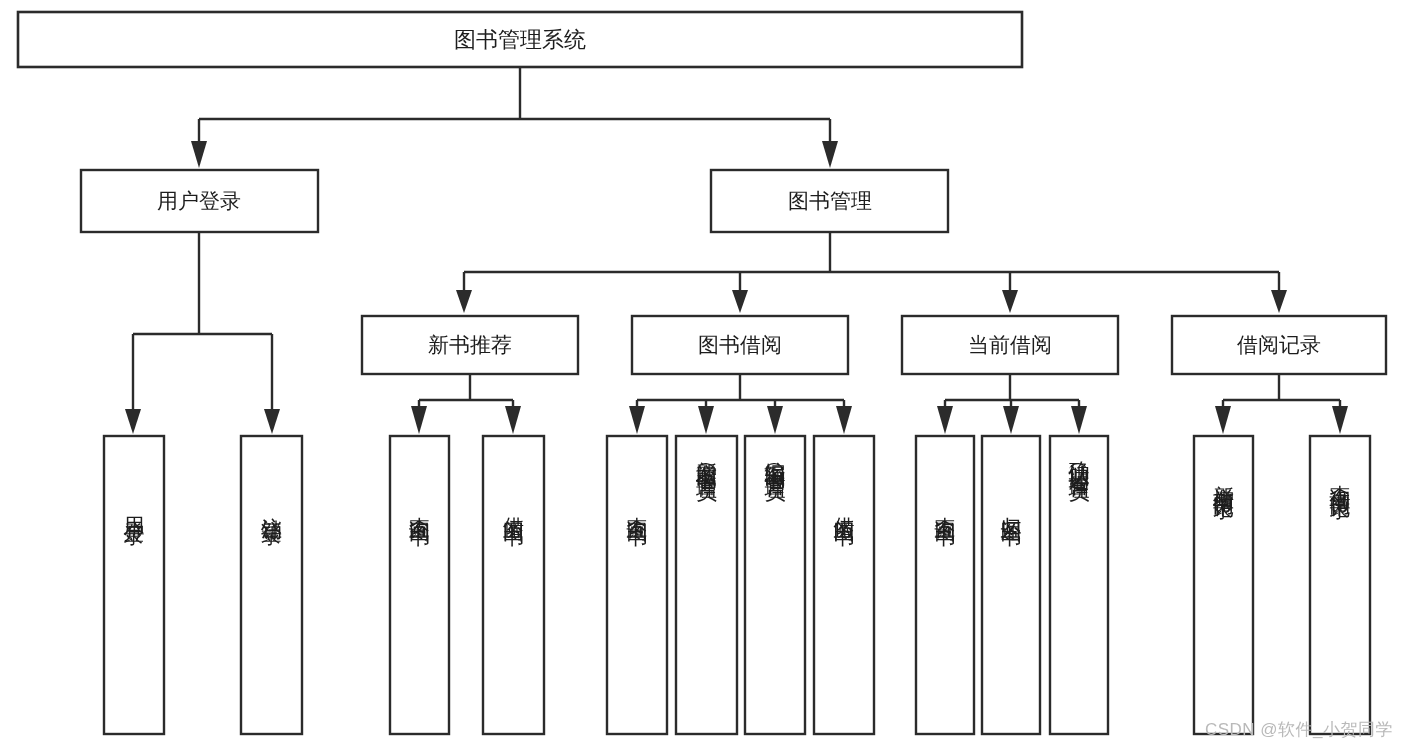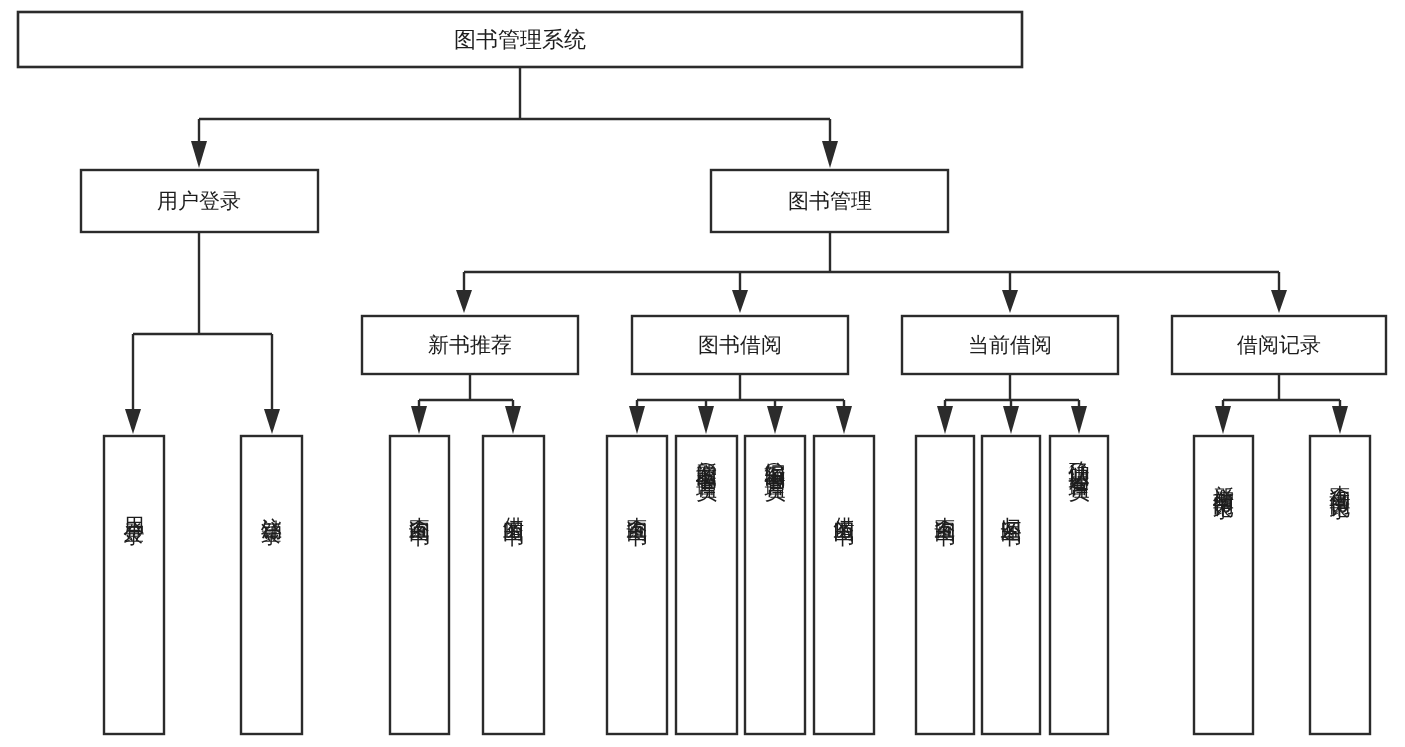--- a/index.html
+++ b/index.html
@@ -263,14 +263,15 @@
     <span class="leaf-label">确认归还（管理员）</span>
   </div>
 
   <div class="leaf-label-wrap" style="left:1194px; top:468px; width:59px; height:266px;">
     <span class="leaf-label">新增借阅记录</span>
   </div>
   <div class="leaf-label-wrap" style="left:1310px; top:468px; width:60px; height:266px;">
     <span class="leaf-label">查询借阅记录</span>
   </div>
 
+  <div class="watermark">CSDN @软件_小贺同学</div>
 
 </div>
 
 </body></html>

